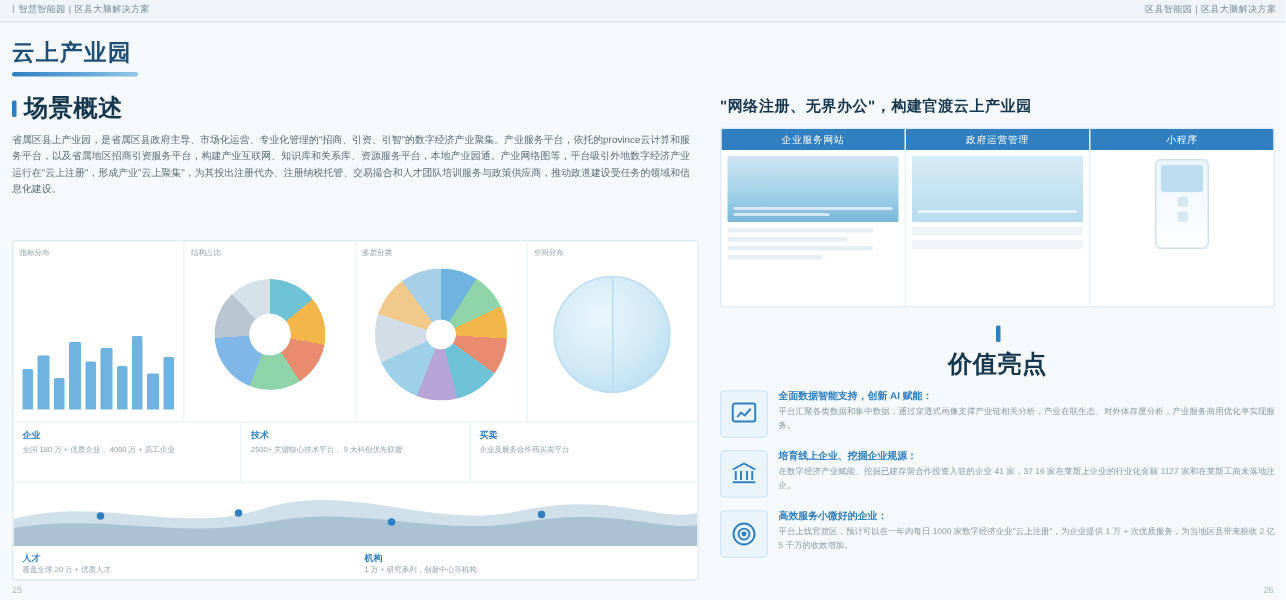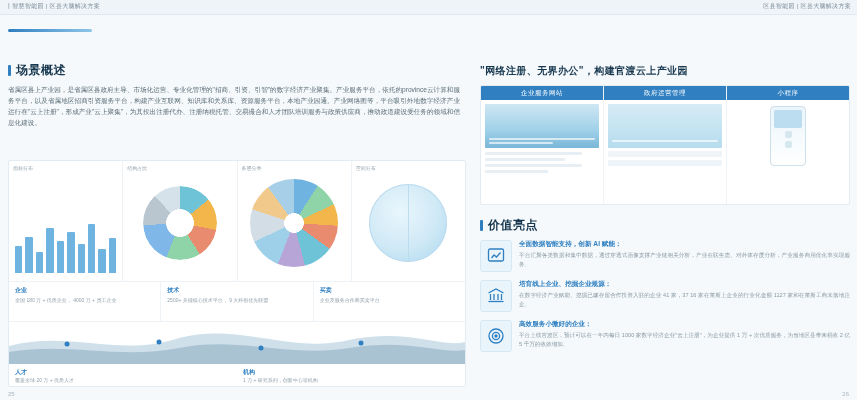--- a/index.html
+++ b/index.html
@@ -73,21 +73,21 @@
     align-items: center;
     gap: 5px;
     margin-bottom: 5px;
   }
   .sec-bar {
     width: 3px; height: 11px;
     background: #2f7fc1;
     border-radius: 1px;
   }
   .sec-title {
-    font-size: 12px;
+    font-size: 16px;
     font-weight: bold;
     color: #17374f;
     letter-spacing: .5px;
   }
   .para {
     font-size: 6.6px;
     line-height: 11px;
     color: #5d6e78;
     text-align: justify;
     width: 452px;
@@ -335,20 +335,21 @@
     border-radius: 2px;
     background: #d7e7f0;
   }
 
   
   .value-head {
     margin-top: 12px;
     display: flex;
     align-items: center;
     gap: 5px;
+    flex-direction: column;
   }
   .value-list { margin-top: 6px; }
   .vitem {
     display: flex;
     gap: 7px;
     margin-bottom: 8px;
   }
   .vicon {
     width: 30px; height: 30px;
     flex: 0 0 30px;
@@ -407,20 +408,21 @@
 <body>
 
 <div id="page">
 
   <div class="topbar">
     <div class="tb-left">丨智慧智能园 | 区县大脑解决方案</div>
     <div class="tb-right">区县智能园 | 区县大脑解决方案</div>
   </div>
 
   <div class="page-title-wrap">
+    <div class="page-title">云上产业园</div>
     <div class="page-title-rule"></div>
   </div>
 
   <div class="left-col">
     <div class="sec-head">
       <div class="sec-bar"></div>
       <div class="sec-title">场景概述</div>
     </div>
     <div class="para">省属区县上产业园，是省属区县政府主导、市场化运营、专业化管理的"招商、引资、引智"的数字经济产业聚集。产业服务平台，依托的province云计算和服务平台，以及省属地区招商引资服务平台，构建产业互联网、知识库和关系库、资源服务平台，本地产业园通。产业网络图等，平台吸引外地数字经济产业运行在"云上注册"，形成产业"云上聚集"，为其投出注册代办、注册纳税托管、交易撮合和人才团队培训服务与政策供应商，推动政道建设受任务的领域和信息化建设。</div>
   </div>

